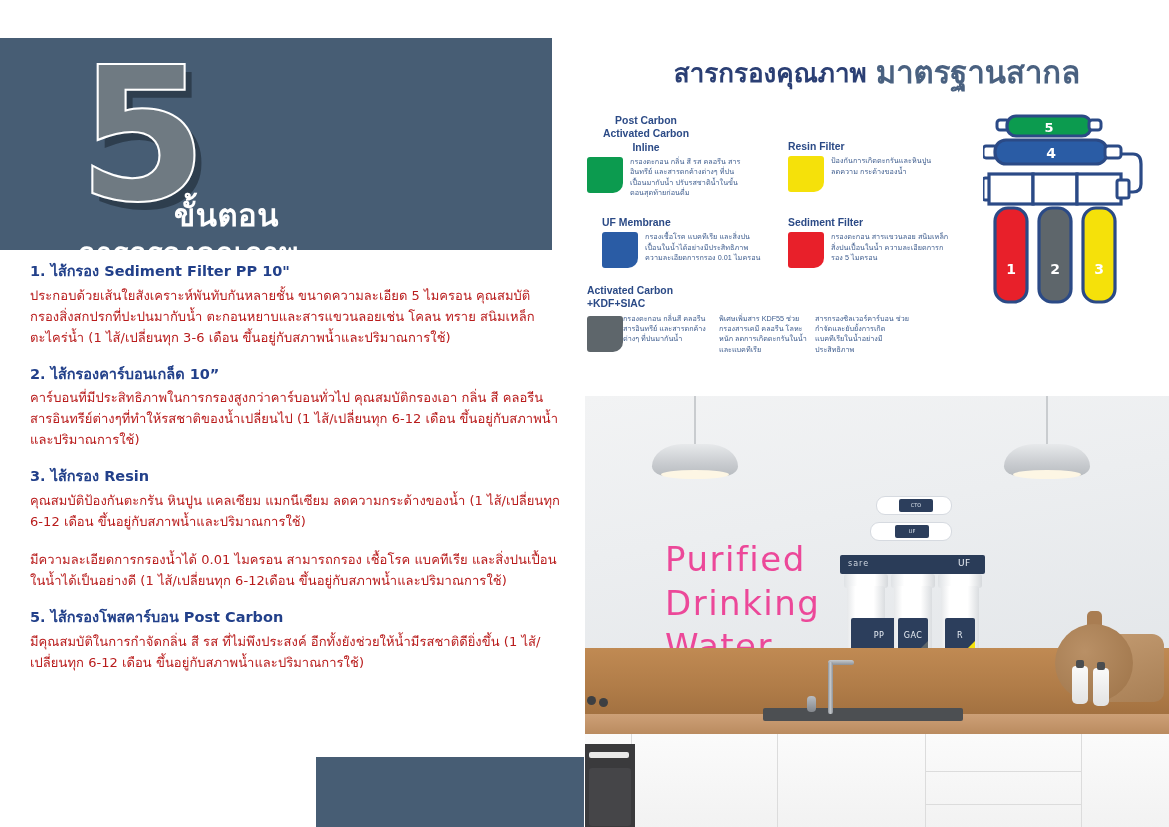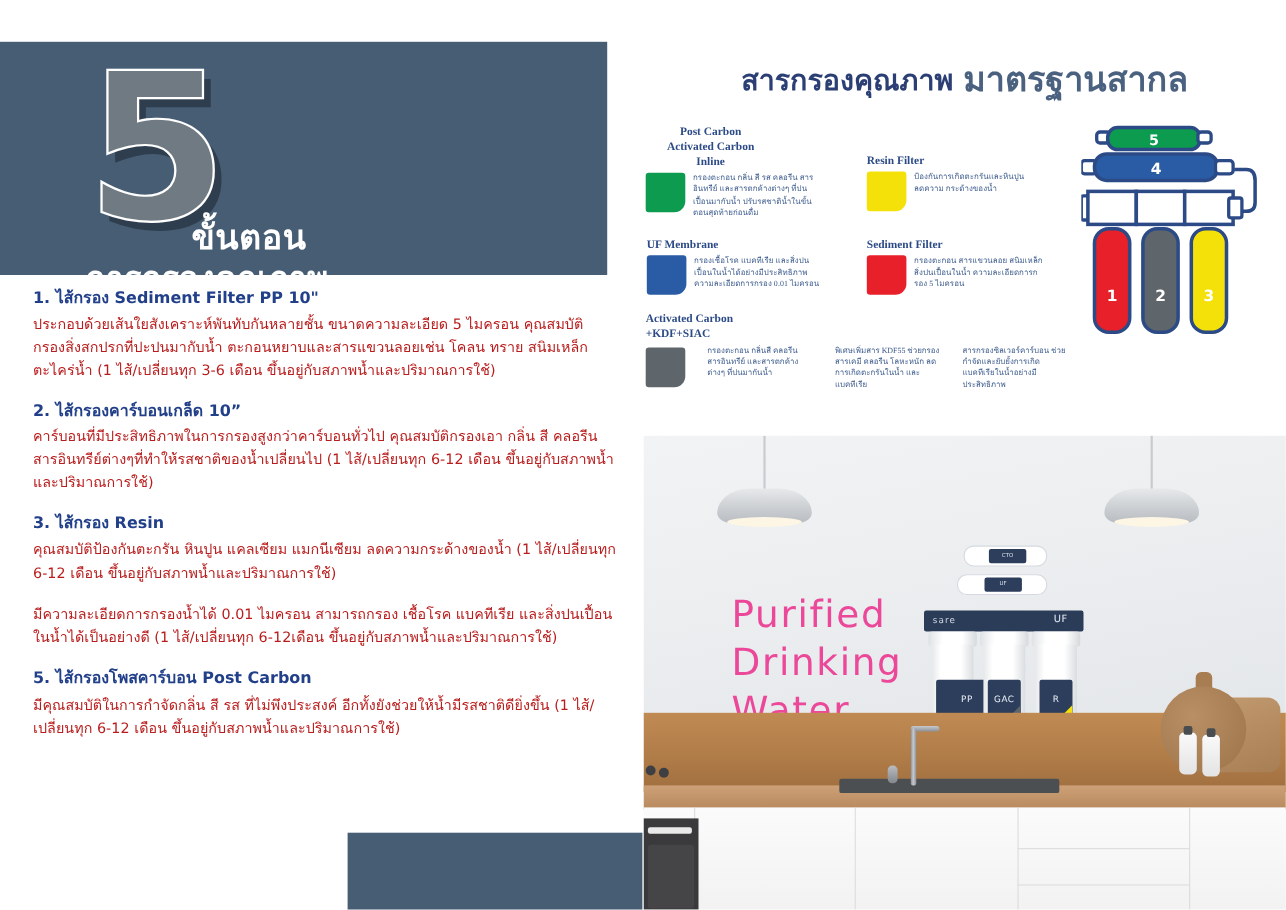--- a/index.html
+++ b/index.html
@@ -67,21 +67,21 @@
   }
   .lg-row{display:flex;align-items:flex-start;margin-top:3px;}
   .swatch{
     width:36px;height:36px;border-radius:3px 3px 10px 3px;flex:0 0 auto;
   }
   .lg-desc{
     font-size:7.2px;color:#3b5a8c;line-height:1.44;margin-left:7px;
     letter-spacing:.05px;
   }
   .lg-multi{display:flex;margin-top:3px;}
-  .lg-col{font-size:7.2px;color:#3b5a8c;line-height:1.44;width:96px;margin-left:20px;}
+  .lg-col{font-size:7.2px;color:#3b5a8c;line-height:1.44;width:96px;margin-left:0;}
 
   
   .diagram{position:absolute;left:983px;top:112px;width:180px;height:200px;}
 
   
   .photo{
     position:absolute;left:585px;top:396px;width:584px;height:431px;
     overflow:hidden;
   }
   .ph-wall{
@@ -206,21 +206,21 @@
   }
   .can-label span{
     position:absolute;left:0;right:0;top:13px;text-align:center;
     font-size:8px;color:#e9eef5;letter-spacing:.5px;
   }
   .can-label i{
     position:absolute;right:0;bottom:0;width:0;height:0;
     border-style:solid;border-width:0 0 11px 11px;border-color:transparent;
   }
 
-  .lg-desc,.lg-col,.lg-head{font-family:Liberation Serif, serif;}
+  .lg-desc,.lg-col,.lg-head{font-family:Liberation Sans, sans-serif;}
 </style>
 </head>
 <body>
 
 <div class="hero-banner">
   <div class="hero-number">5</div>
   <div class="hero-sub1">ขั้นตอน</div>
   <div class="hero-sub2">การกรองคุณภาพ</div>
 </div>
 
@@ -272,21 +272,21 @@
   </div>
 
   <div class="lg-item" style="left:203px;top:32px;width:195px;">
     <div class="lg-head">Resin Filter</div>
     <div class="lg-row">
       <div class="swatch" id="sw1" style="background: rgb(245, 225, 10);"></div>
       <div class="lg-desc" style="width:110px;">ป้องกันการเกิดตะกรันและหินปูน ลดความ กระด้างของน้ำ</div>
     </div>
   </div>
 
-  <div class="lg-item" style="left:3px;top:108px;width:200px;">
+  <div class="lg-item" style="left:17px;top:108px;width:200px;">
     <div class="lg-head">UF Membrane</div>
     <div class="lg-row">
       <div class="swatch" id="sw2" style="background: rgb(42, 92, 165);"></div>
       <div class="lg-desc" style="width:118px;">กรองเชื้อโรค แบคทีเรีย และสิ่งปนเปื้อนในน้ำได้อย่างมีประสิทธิภาพ  ความละเอียดการกรอง 0.01 ไมครอน</div>
     </div>
   </div>
 
   <div class="lg-item" style="left:203px;top:108px;width:200px;">
     <div class="lg-head">Sediment Filter</div>
     <div class="lg-row">

